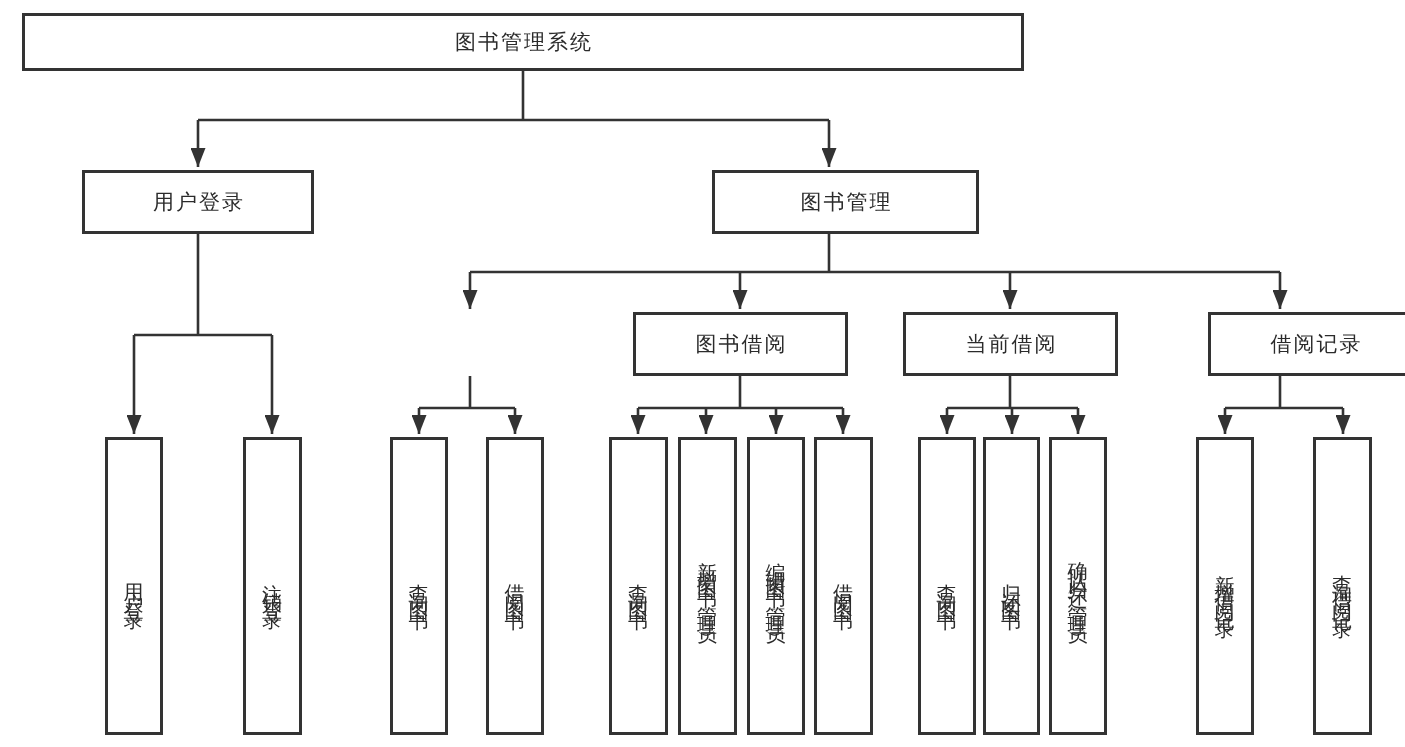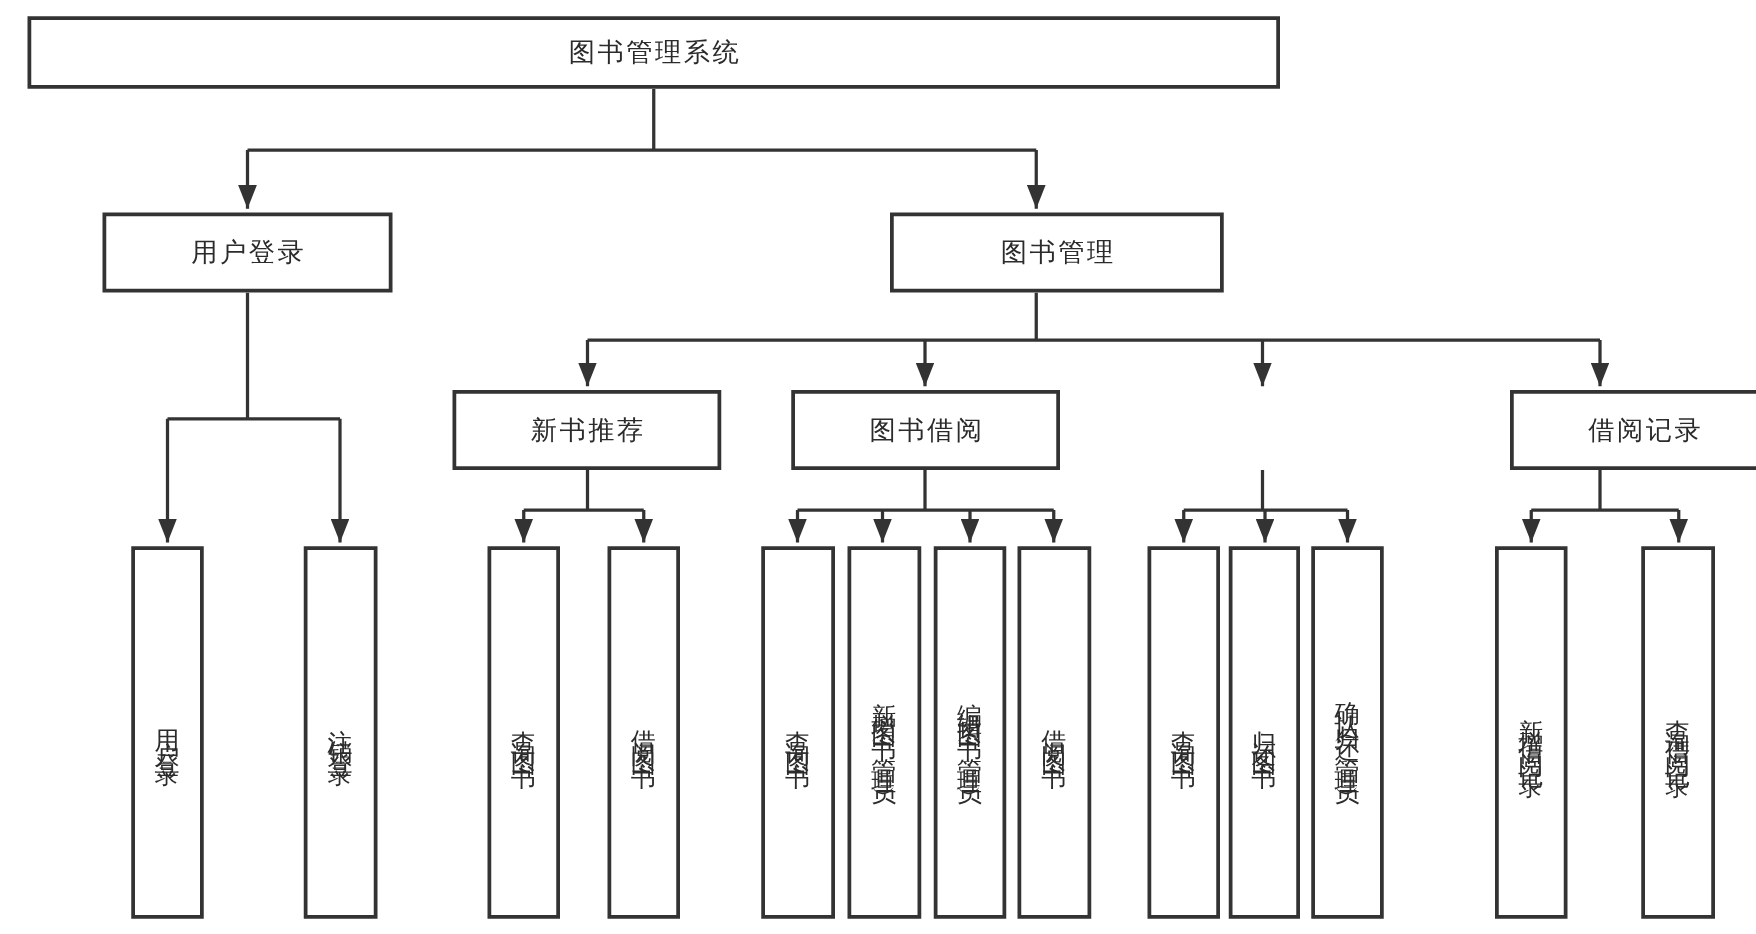--- a/index.html
+++ b/index.html
@@ -96,25 +96,25 @@
     <span class="lbl">图书管理系统</span>
   </div>
 
   <div class="node h" style="left:82px; top:170px; width:232px; height:64px;">
     <span class="lbl">用户登录</span>
   </div>
   <div class="node h" style="left:712px; top:170px; width:267px; height:64px;">
     <span class="lbl">图书管理</span>
   </div>
 
-  <div class="node h" style="left:362px; top:312px; width:215px; height:64px;">
-    <span class="lbl">新书推荐</span>
-  </div>
   <div class="node h" style="left:633px; top:312px; width:215px; height:64px;font-family:Liberation Serif, serif;">
     <span class="lbl">图书借阅</span>
+  </div>
+  <div class="node h" style="left:903px; top:312px; width:215px; height:64px;">
+    <span class="lbl">当前借阅</span>
   </div>
   <div class="node h" style="left:1172px; top:312px; width:215px; height:64px;margin-left:36px;">
     <span class="lbl">借阅记录</span>
   </div>
 
   <div class="node v" style="left:105px; top:437px; width:58px; height:298px;">
     <span class="lbl">用户登录</span>
   </div>
   <div class="node v" style="left:243px; top:437px; width:59px; height:298px;">
     <span class="lbl">注销登录</span>

